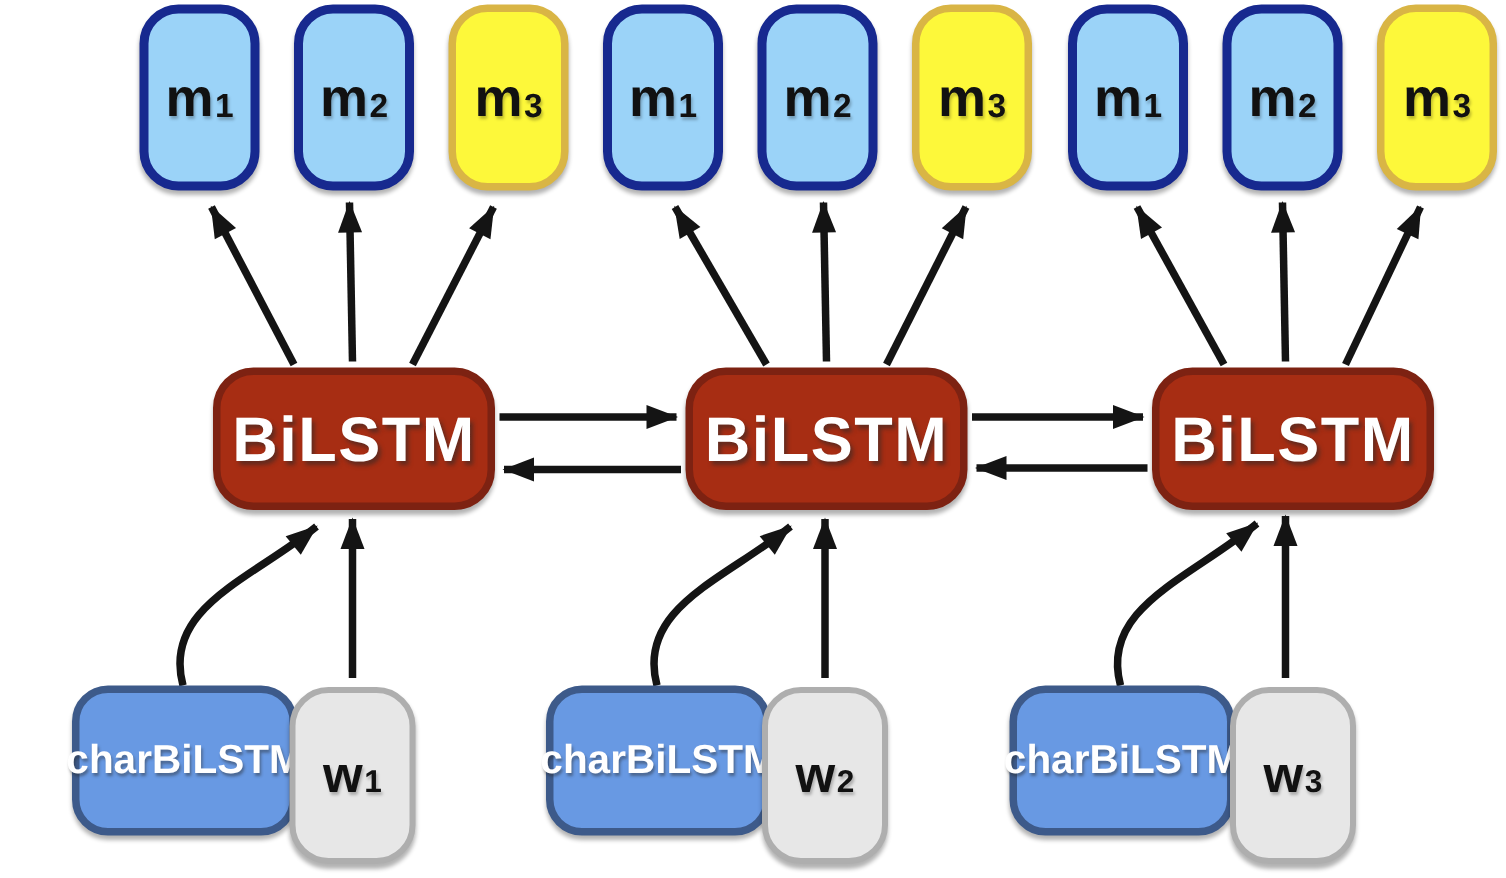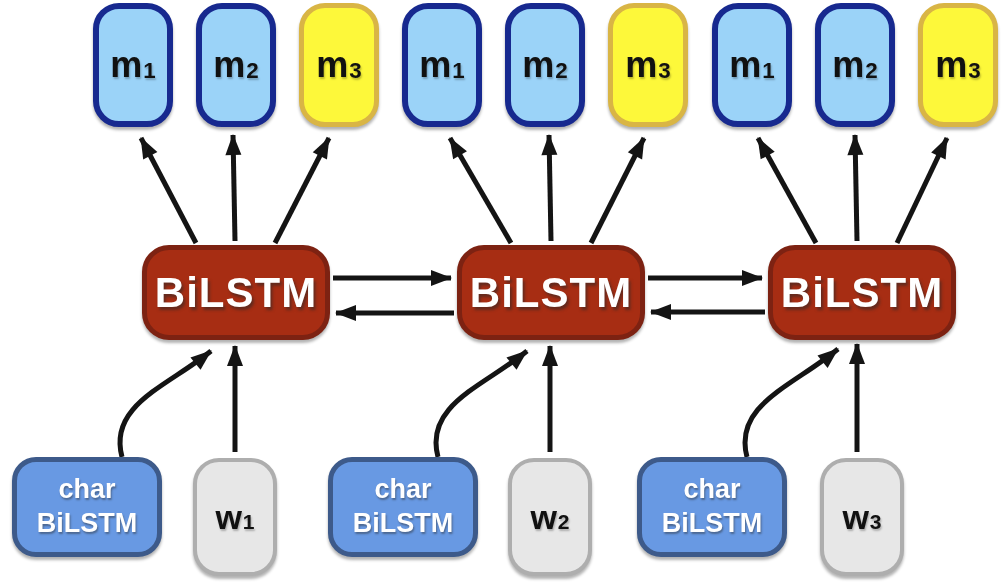--- a/index.html
+++ b/index.html
@@ -19,21 +19,21 @@
   .mbox.yellow { background:var(--memory-yellow,#fdf83a); border:5px solid var(--memory-border-yellow,#d9b545); }
 
   .bilstm { top:245px; width:188px; height:95px; border-radius:27px;
             background:var(--bilstm-fill,#a72d13); border:5px solid var(--bilstm-border,#7d2212);
             color:#fff; font-size:42px; font-weight:bold; letter-spacing:1px;
             text-shadow:2px 3px 3px rgba(40,40,40,0.55); }
 
   .charbox { top:457px; width:150px; height:100px; border-radius:24px;
              background:var(--char-fill,#6899e3); border:5px solid var(--char-border,#3d5a8a);
              color:#fff; font-size:27px; font-weight:bold; line-height:1.25; text-align:left;
-             flex-direction:column; text-shadow:1px 2px 2px rgba(40,40,40,0.45); }
+             text-shadow:1px 2px 2px rgba(40,40,40,0.45);margin-left:36px; }
 
   .wbox { top:458px; width:84px; height:118px; border-radius:26px;
           background:var(--word-fill,#e7e7e7); border:4px solid var(--word-border,#aeaeae);
           color:#111; font-size:34px; font-weight:bold; text-shadow:1px 2px 2px rgba(0,0,0,0.25); }
 
   .sublabel { font-size:0.62em; font-weight:bold; position:relative; top:0.25em; margin-left:1px; }
 </style>
 </head>
 <body>
 

